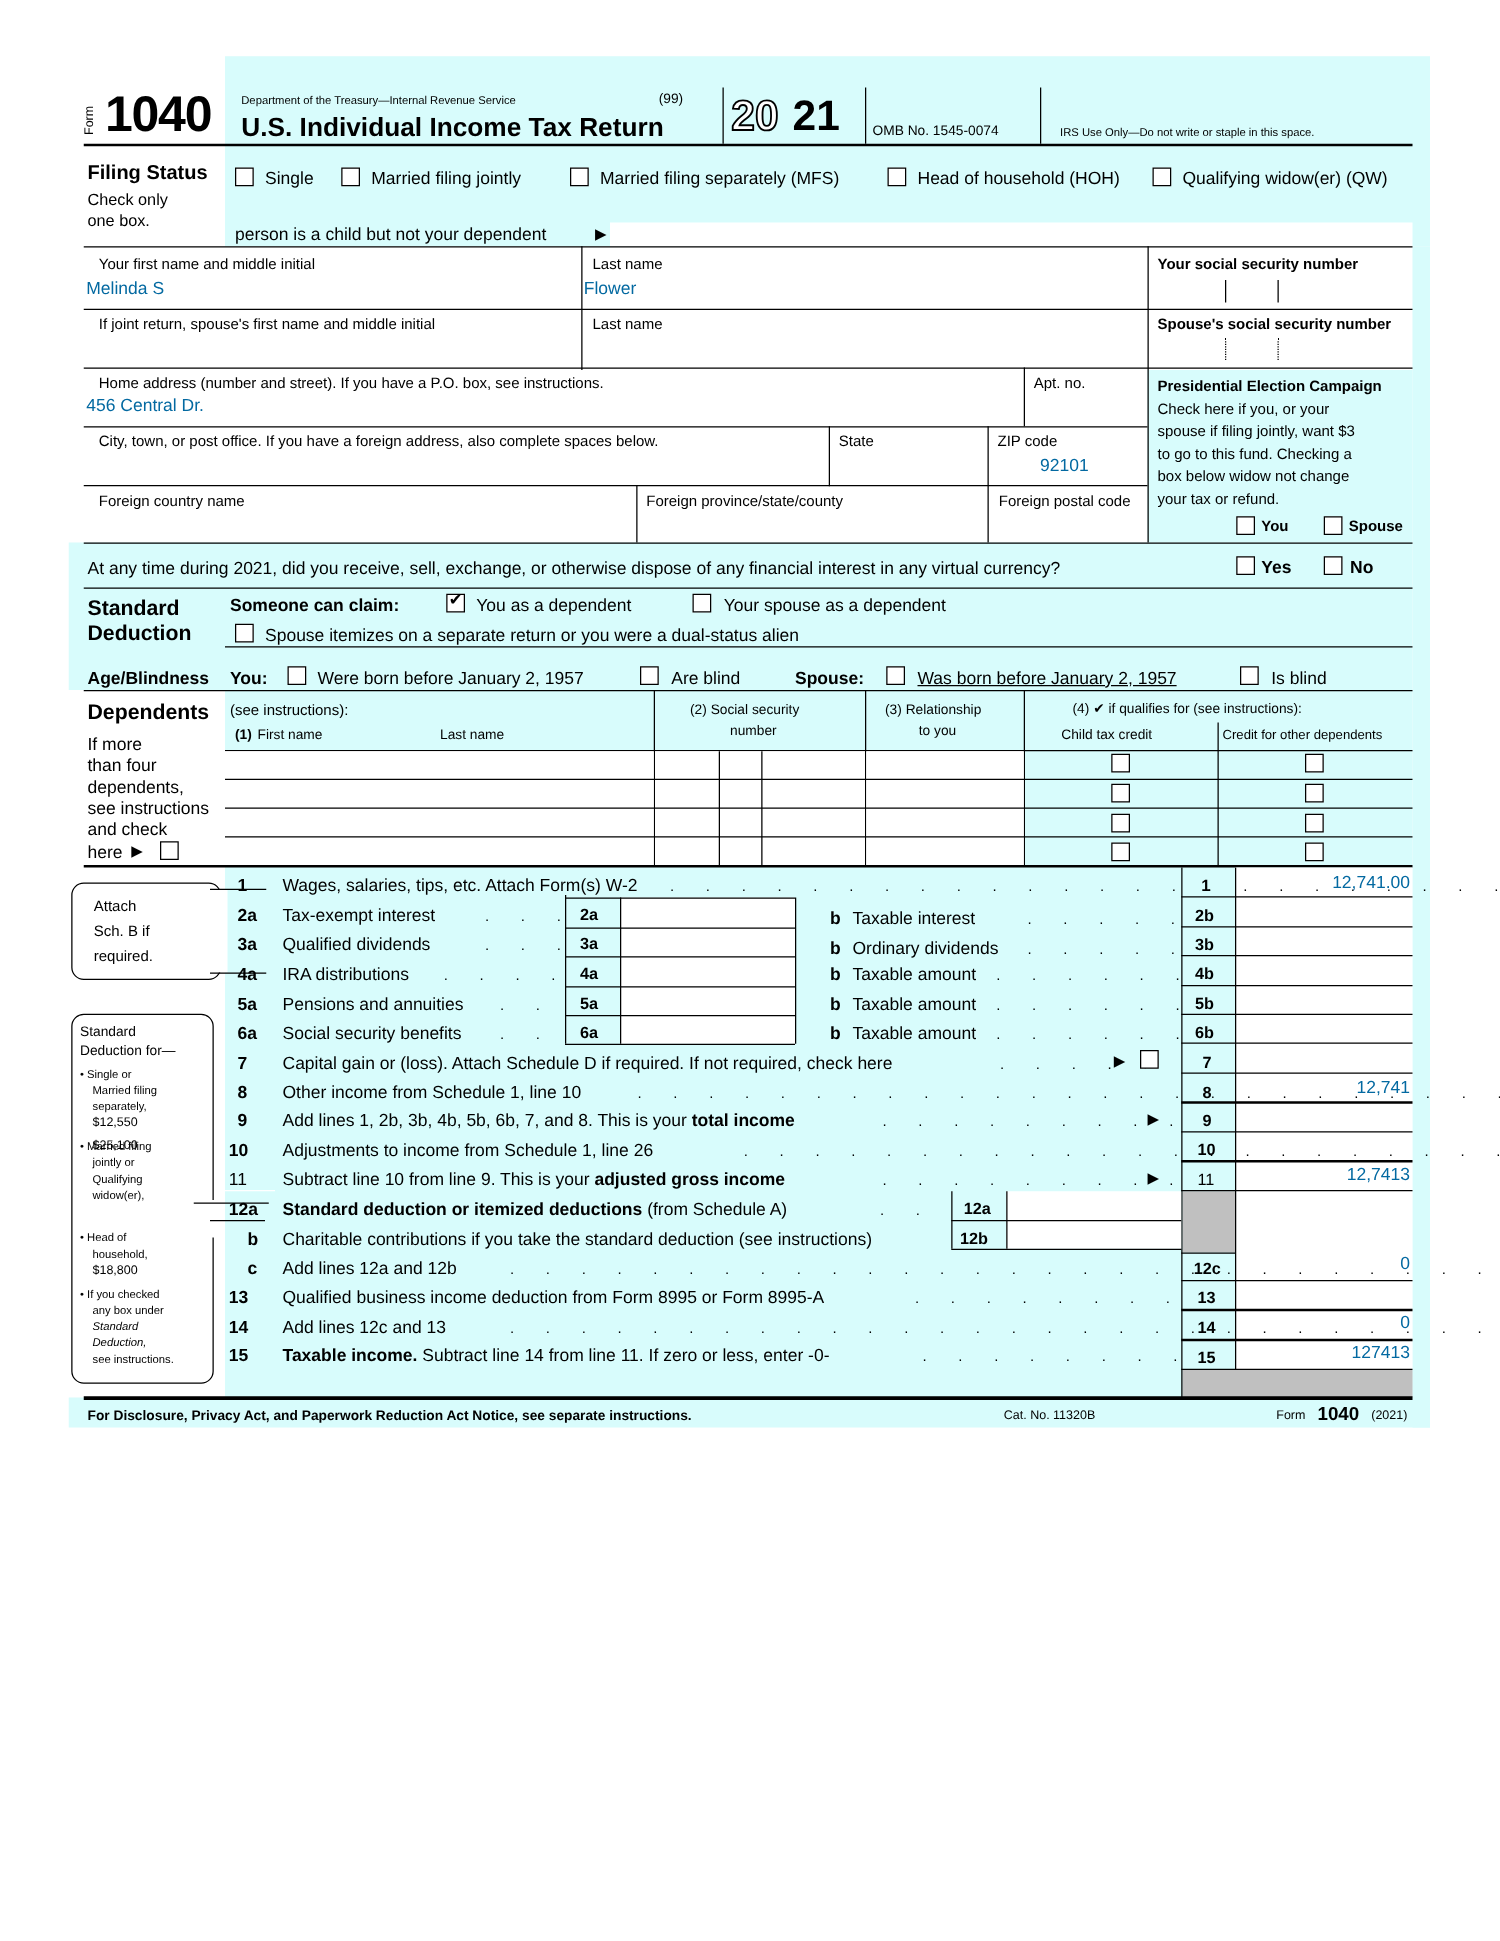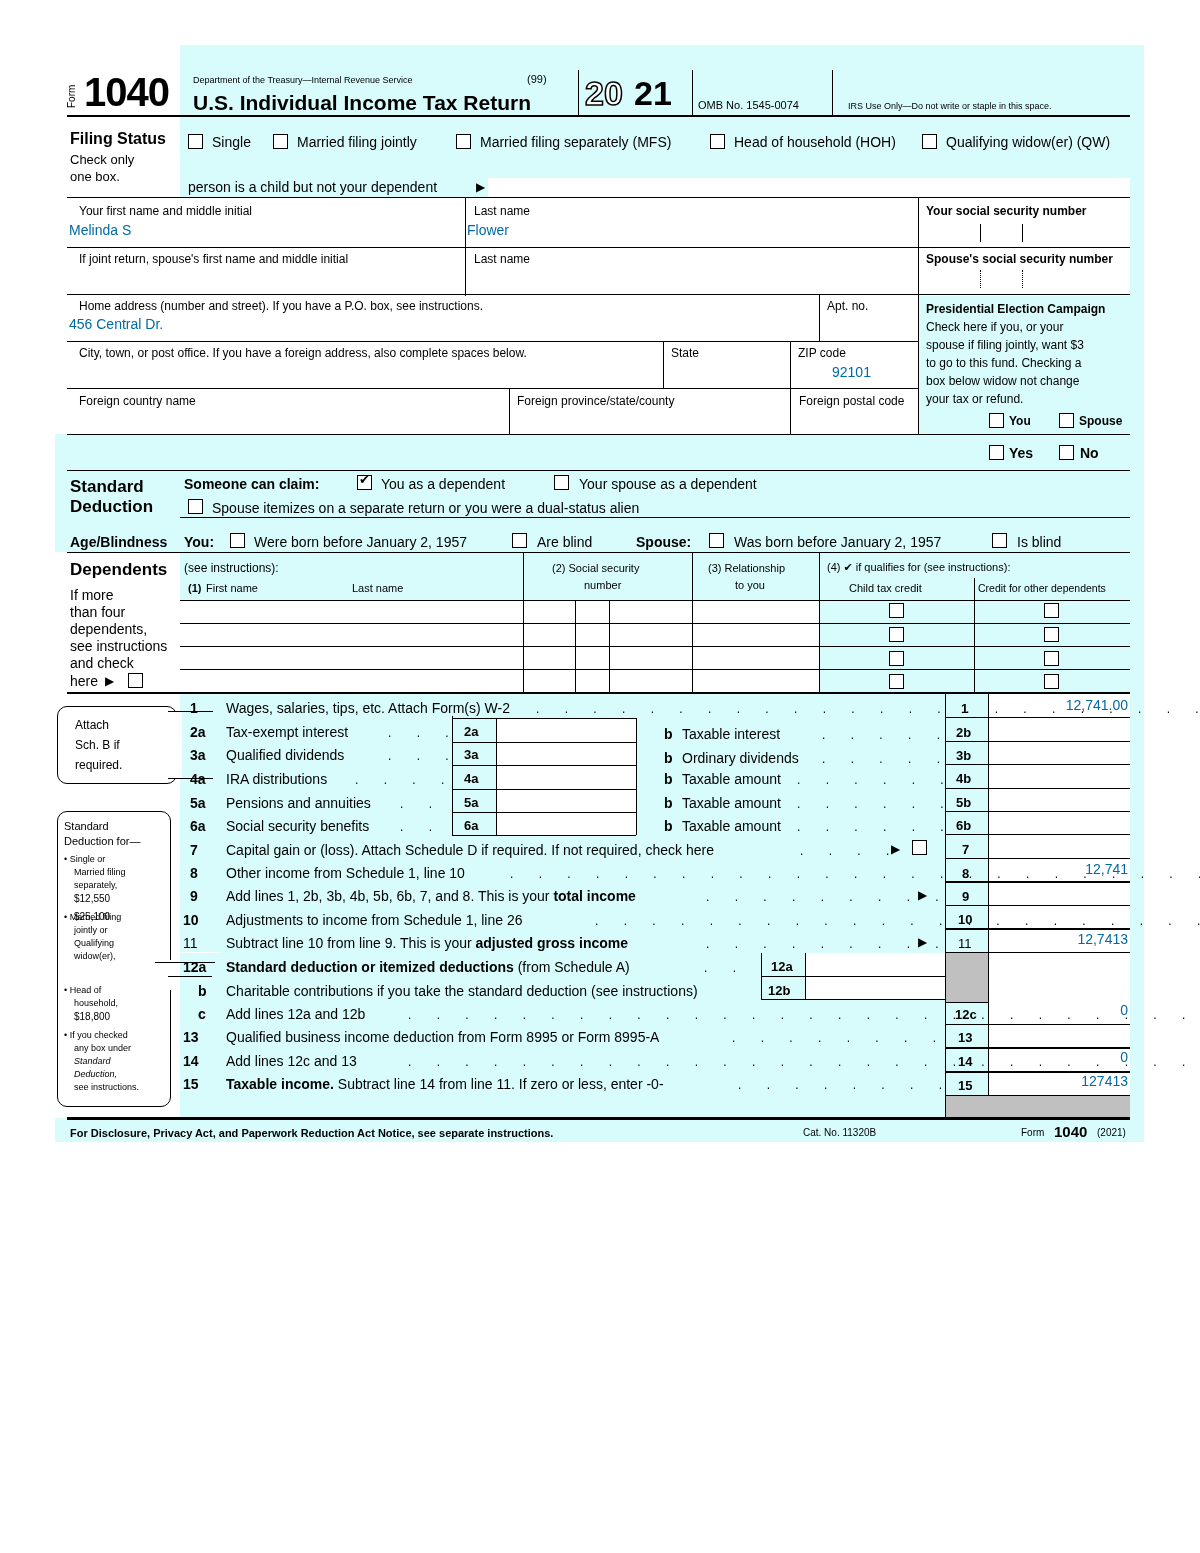--- a/index.html
+++ b/index.html
@@ -130,20 +130,21 @@
   <div class="txt sm" style="left:926px;top:357px;">to go to this fund. Checking a</div>
   <div class="txt sm" style="left:926px;top:375px;">box below widow not change</div>
   <div class="txt sm" style="left:926px;top:393px;">your tax or refund.</div>
   <div class="cb" style="left:989px;top:413px;"></div>
   <div class="txt sm b" style="left:1009px;top:415px;">You</div>
   <div class="cb" style="left:1059px;top:413px;"></div>
   <div class="txt sm b" style="left:1079px;top:415px;">Spouse</div>
 
   <div class="hl" style="left:67px;top:434px;width:1063px;"></div>
 
+  <div class="txt" style="left:70px;top:447px;font-size:14px;">At any time during 2021, did you receive, sell, exchange, or otherwise dispose of any financial interest in any virtual currency?</div>
   <div class="cb" style="left:989px;top:445px;"></div>
   <div class="txt b" style="left:1009px;top:446px;font-size:14px;">Yes</div>
   <div class="cb" style="left:1059px;top:445px;"></div>
   <div class="txt b" style="left:1080px;top:446px;font-size:14px;">No</div>
   <div class="hl" style="left:67px;top:470px;width:1063px;"></div>
 
   <div class="txt b" style="left:70px;top:478px;font-size:17px;">Standard</div>
   <div class="txt b" style="left:70px;top:498px;font-size:17px;">Deduction</div>
   <div class="txt b" style="left:184px;top:477px;font-size:14px;">Someone can claim:</div>
   <div class="cb" style="left:357px;top:475px;">
@@ -157,21 +158,21 @@
   <div class="hl" style="left:180px;top:517px;width:950px;"></div>
 
   <div class="txt b" style="left:70px;top:535px;font-size:14px;">Age/Blindness</div>
   <div class="txt b" style="left:184px;top:535px;font-size:14px;">You:</div>
   <div class="cb" style="left:230px;top:533px;"></div>
   <div class="txt" style="left:254px;top:535px;font-size:14px;">Were born before January 2, 1957</div>
   <div class="cb" style="left:512px;top:533px;"></div>
   <div class="txt" style="left:537px;top:535px;font-size:14px;">Are blind</div>
   <div class="txt b" style="left:636px;top:535px;font-size:14px;">Spouse:</div>
   <div class="cb" style="left:709px;top:533px;"></div>
-  <div class="txt" style="left:734px;top:535px;font-size:14px;">Was born before January 2, 1957</div>
+  <div class="txt" style="left:734px;top:535px;font-size:14px;text-decoration:underline;">Was born before January 2, 1957</div>
   <div class="cb" style="left:992px;top:533px;"></div>
   <div class="txt" style="left:1017px;top:535px;font-size:14px;">Is blind</div>
   <div class="hl" style="left:67px;top:552px;width:1063px;"></div>
 
   <div class="txt b" style="left:70px;top:561px;font-size:17px;">Dependents</div>
   <div class="txt" style="left:70px;top:588px;font-size:14px;">If more</div>
   <div class="txt" style="left:70px;top:605px;font-size:14px;">than four</div>
   <div class="txt" style="left:70px;top:622px;font-size:14px;">dependents,</div>
   <div class="txt" style="left:70px;top:639px;font-size:14px;">see instructions</div>
   <div class="txt" style="left:70px;top:656px;font-size:14px;">and check</div>
@@ -183,21 +184,21 @@
   <div class="txt xs b" style="left:188px;top:583px;">(1)</div>
   <div class="txt xs" style="left:206px;top:583px;">First name</div>
   <div class="txt xs" style="left:352px;top:583px;">Last name</div>
   <div class="vl" style="left:523px;top:552px;height:141px;"></div>
   <div class="txt xs" style="left:552px;top:563px;">(2) Social security</div>
   <div class="txt xs" style="left:584px;top:580px;">number</div>
   <div class="vl" style="left:692px;top:552px;height:141px;"></div>
   <div class="txt xs" style="left:708px;top:563px;">(3) Relationship</div>
   <div class="txt xs" style="left:735px;top:580px;">to you</div>
   <div class="vl" style="left:819px;top:552px;height:141px;"></div>
-  <div class="txt xs" style="left:827px;top:562px;">(4) ✔ if qualifies for (see instructions):</div>
+  <div class="txt xs" style="left:858px;top:562px;">(4) ✔ if qualifies for (see instructions):</div>
   <div class="vl" style="left:974px;top:578px;height:115px;"></div>
   <div class="txt xs" style="left:849px;top:583px;">Child tax credit</div>
   <div class="txt xs" style="left:978px;top:583px;font-size:10.5px;">Credit for other dependents</div>
   <div class="hl" style="left:180px;top:600px;width:950px;"></div>
 
   <div class="abs white" style="left:180px;top:601px;width:343px;height:92px;"></div>
   <div class="abs white" style="left:524px;top:601px;width:168px;height:92px;"></div>
   <div class="abs white" style="left:693px;top:601px;width:126px;height:92px;"></div>
   <div class="vl" style="left:575px;top:601px;height:92px;"></div>
   <div class="vl" style="left:609px;top:601px;height:92px;"></div>

